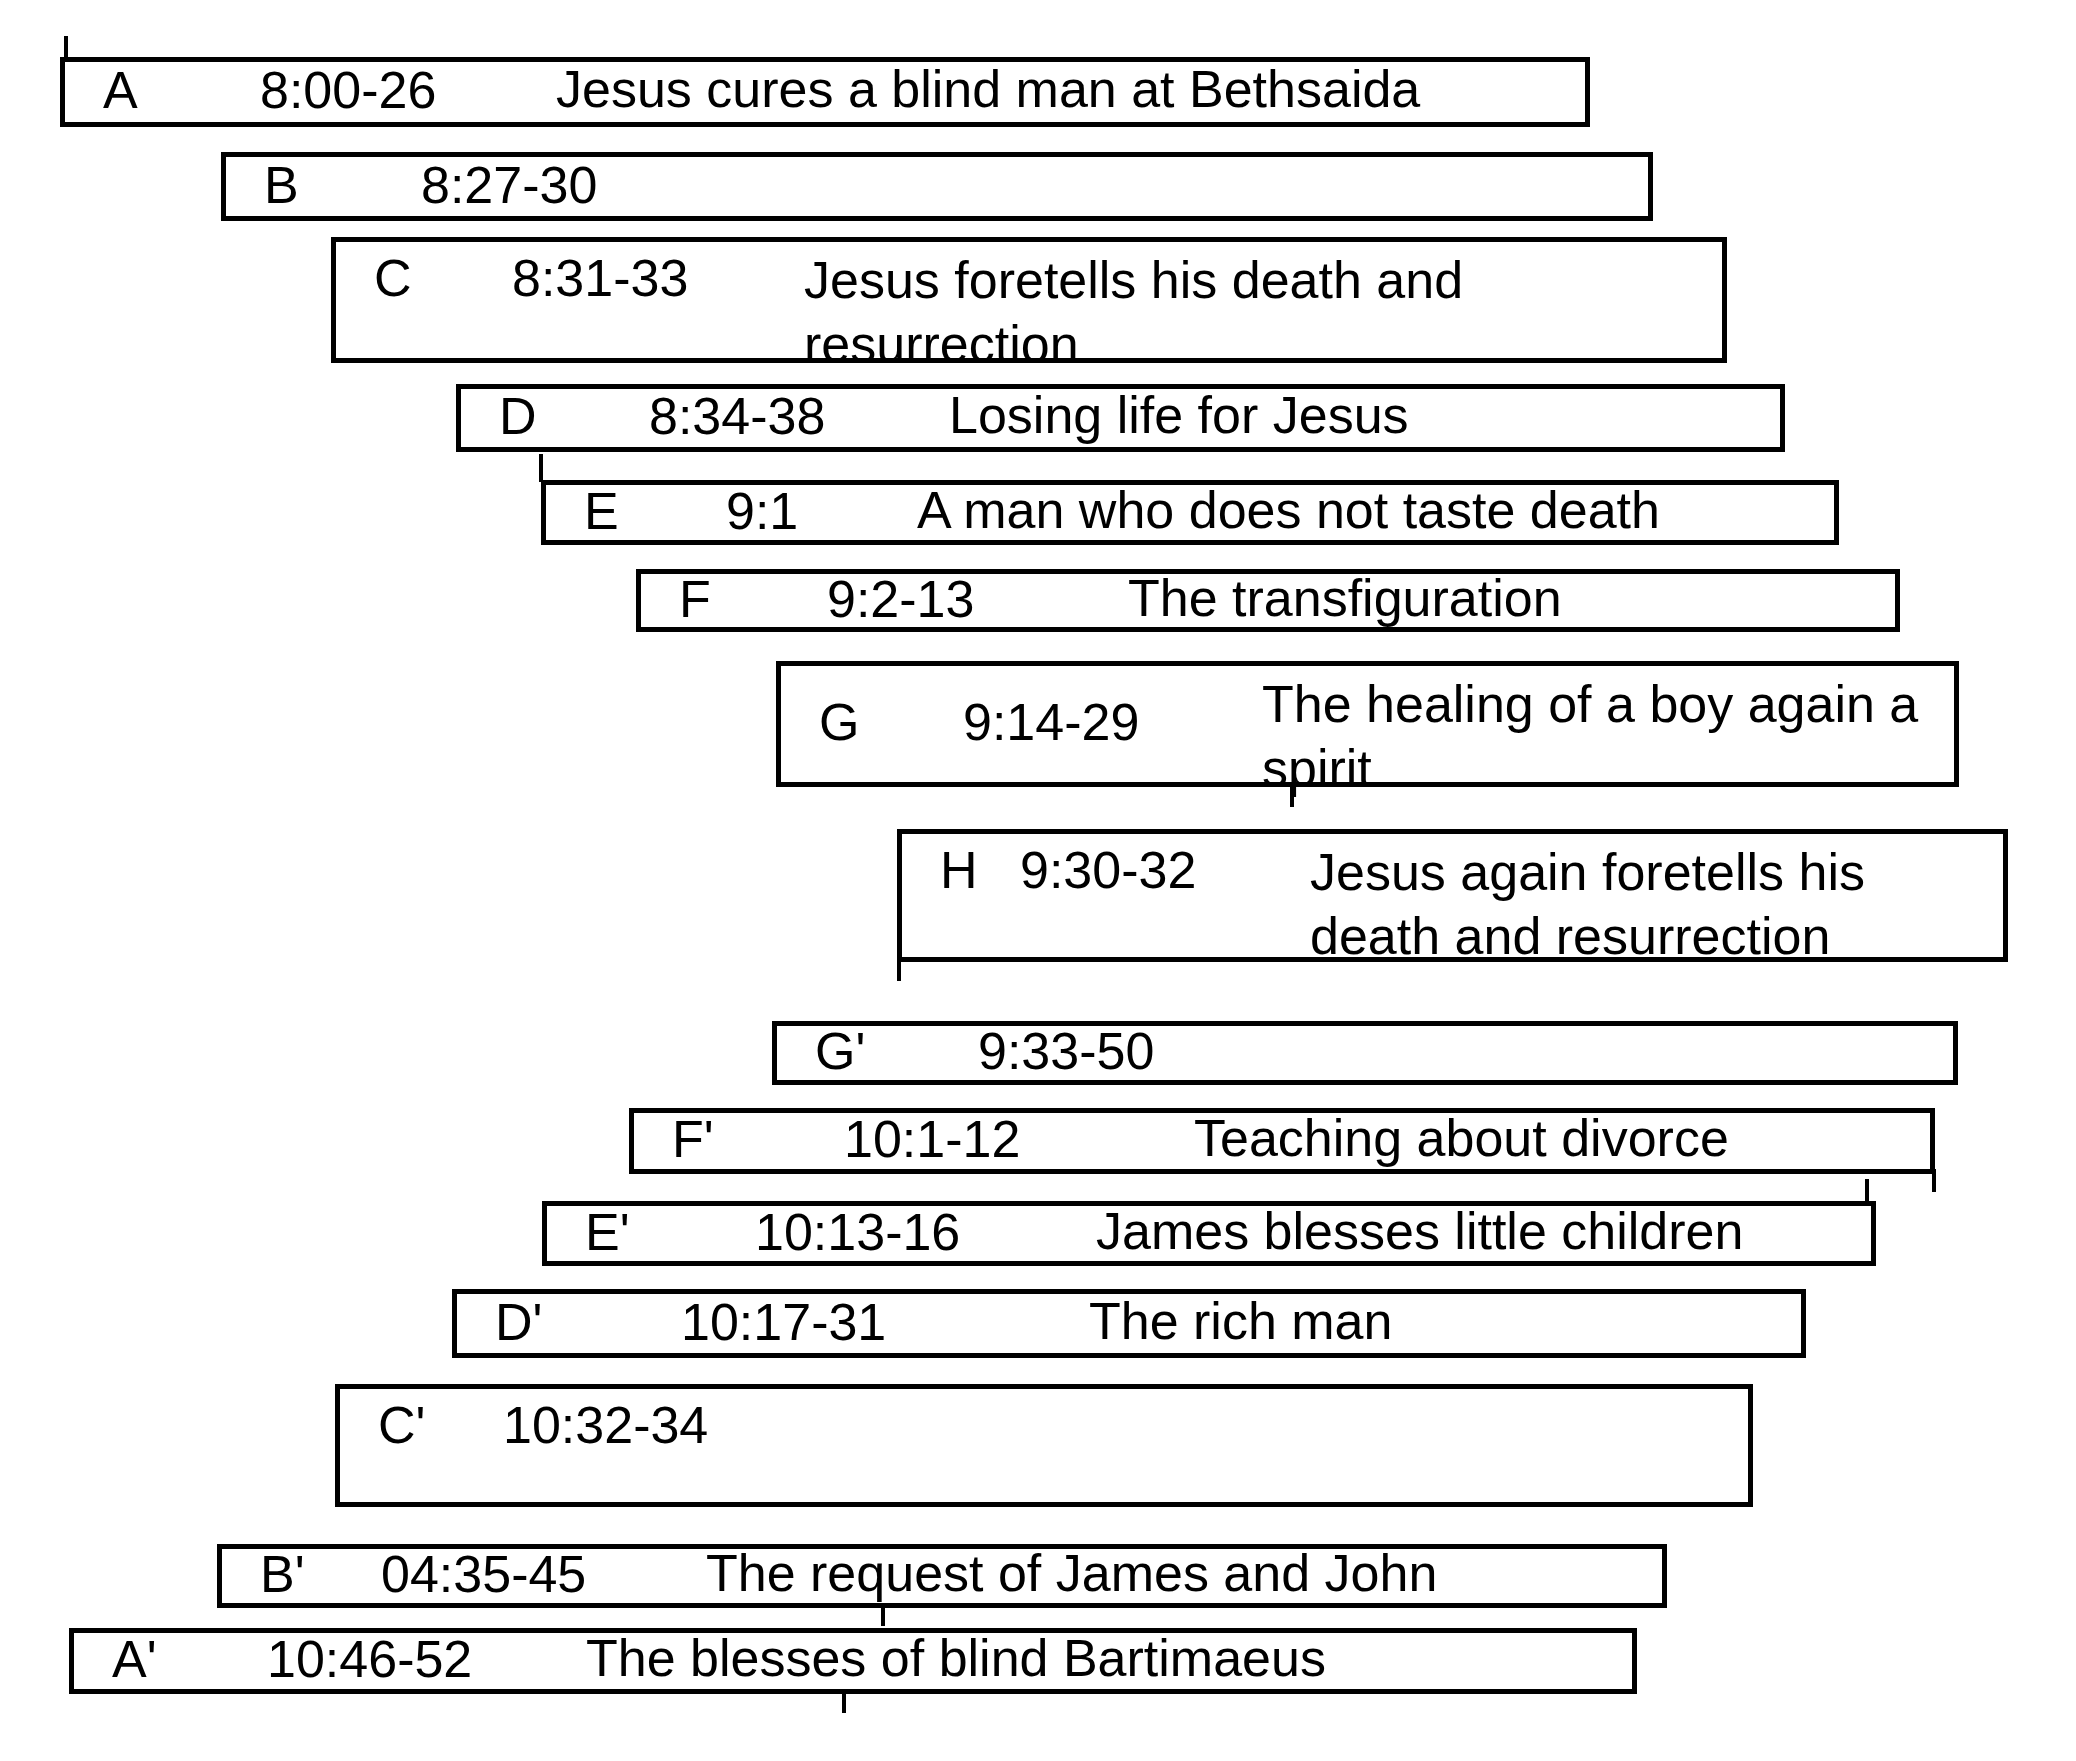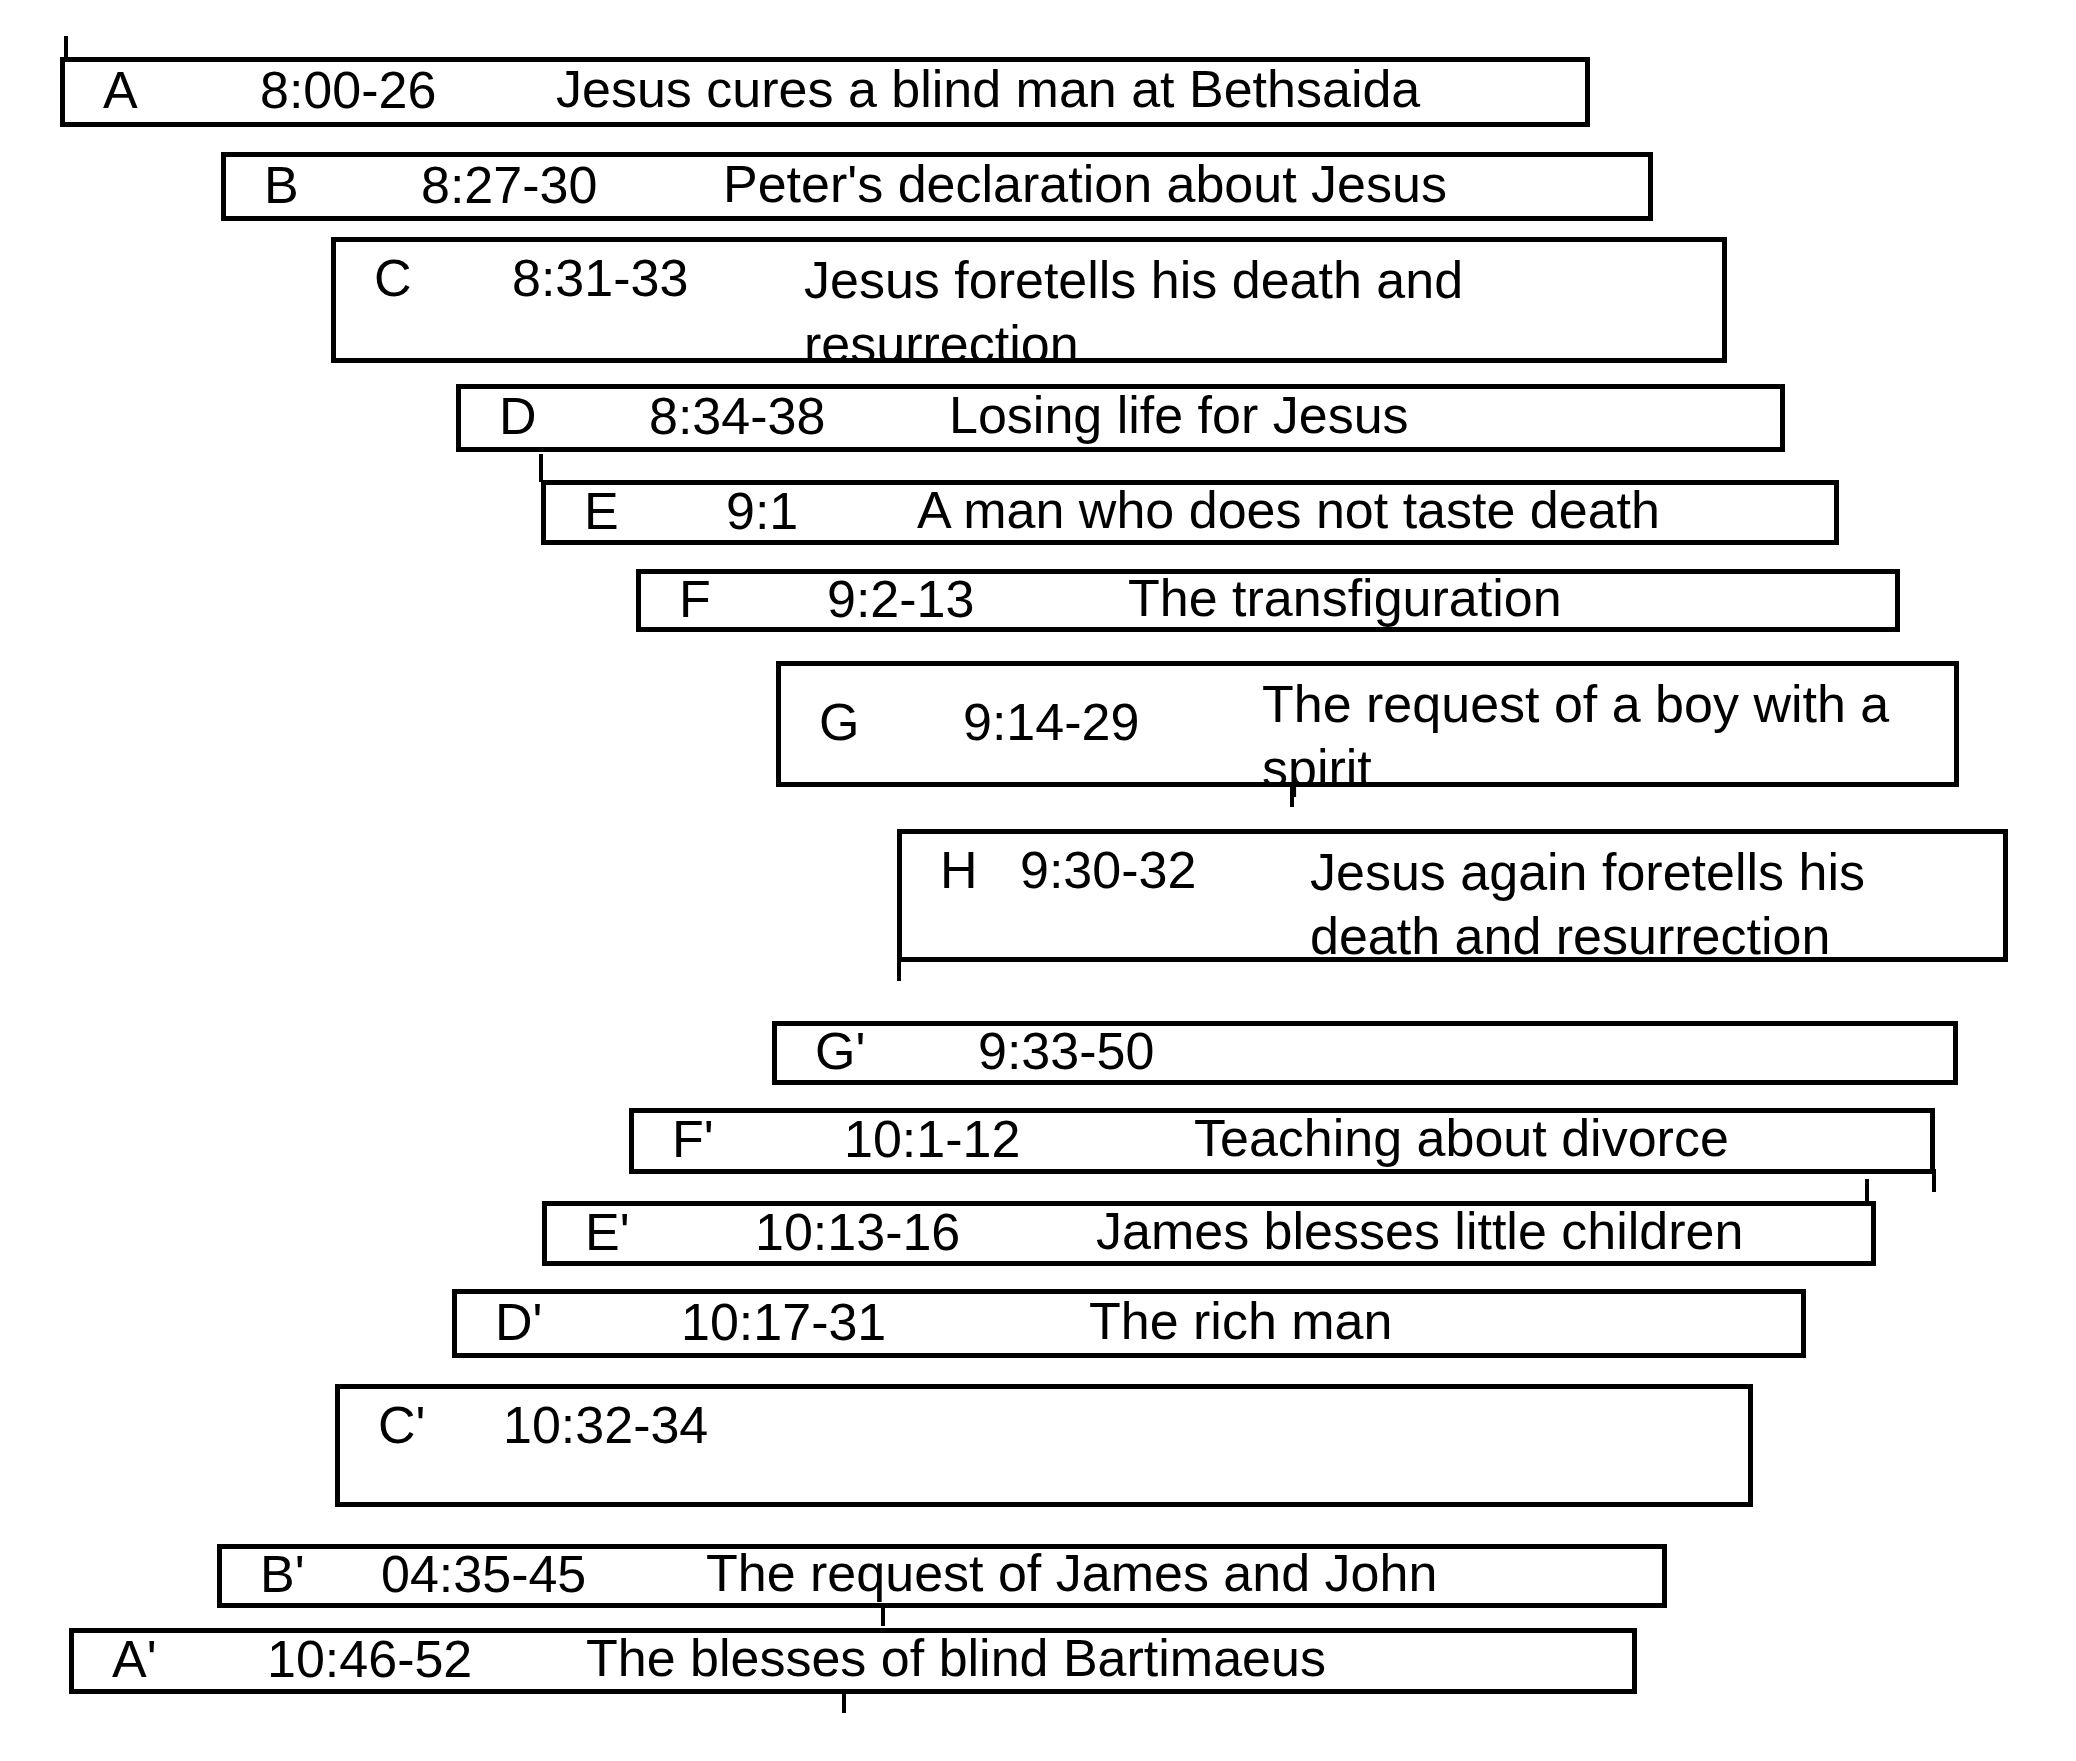--- a/index.html
+++ b/index.html
@@ -64,21 +64,20 @@
 
   <div class="box r1 single">
     <span class="lbl">A</span>
     <span class="ref">8:00-26</span>
     <div class="desc">Jesus cures a blind man at Bethsaida</div>
   </div>
 
   <div class="box r2 single">
     <span class="lbl">B</span>
     <span class="ref">8:27-30</span>
-    <div class="desc">Peter's declaration about Jesus</div>
   </div>
 
   <div class="box r3 multi">
     <span class="lbl">C</span>
     <span class="ref">8:31-33</span>
     <div class="desc">Jesus foretells his death and resurrection</div>
   </div>
 
   <div class="box r4 single">
     <span class="lbl">D</span>
@@ -94,21 +93,21 @@
 
   <div class="box r6 single">
     <span class="lbl">F</span>
     <span class="ref">9:2-13</span>
     <div class="desc">The transfiguration</div>
   </div>
 
   <div class="box r7 gmid">
     <span class="lbl">G</span>
     <span class="ref">9:14-29</span>
-    <div class="desc">The request of a boy with a spirit</div>
+    <div class="desc">The healing of a boy again a spirit</div>
   </div>
 
   <div class="box r8 multi">
     <span class="lbl">H</span>
     <span class="ref">9:30-32</span>
     <div class="desc">Jesus again foretells his death and resurrection</div>
   </div>
 
   <div class="box r9 single">
     <span class="lbl">G'</span>

